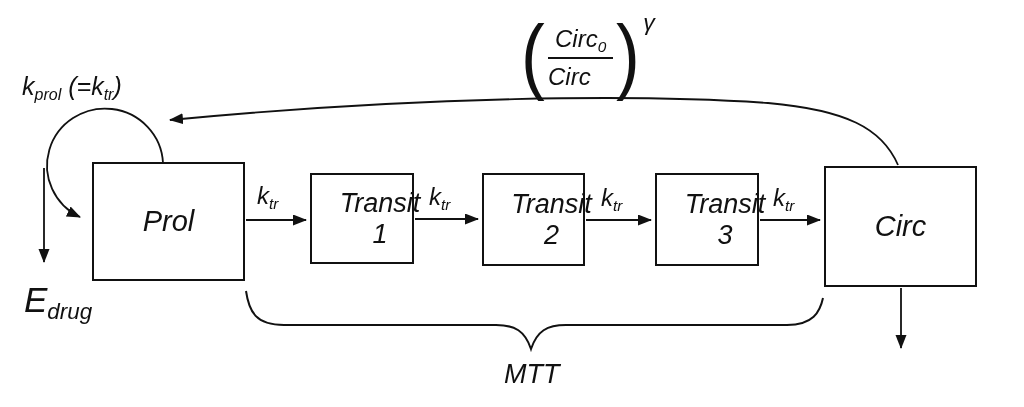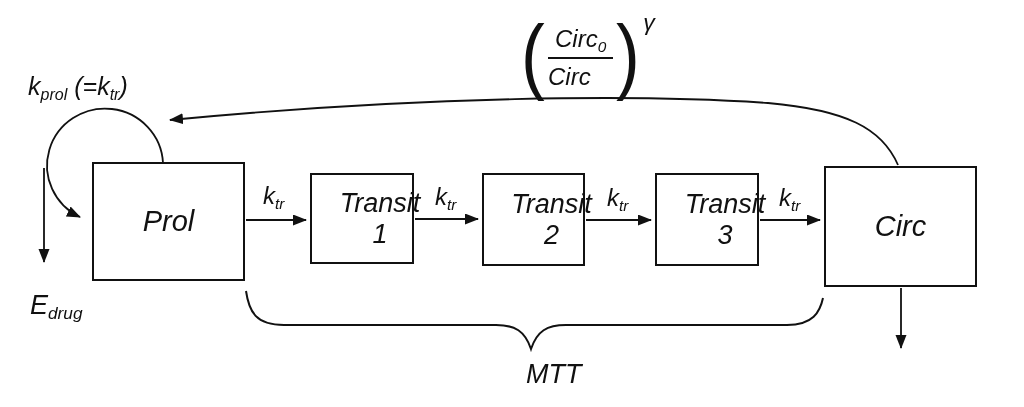--- a/index.html
+++ b/index.html
@@ -23,21 +23,20 @@
     text-align:center;
     line-height:1.12;
   }
   .box-large{font-size:29px;}
   .box-small{font-size:27px;padding-left:36px;}
   .lbl{
     position:absolute;
     font-style:italic;
     white-space:nowrap;
     line-height:1;
-    margin-left:6px;
   }
   .lbl sub, .num sub{
     font-size:0.64em;
     line-height:0;
     vertical-align:-0.3em;
   }
   .eq-part{margin-left:7px;}
   
   .formula{
     position:absolute;left:519px;top:10px;height:96px;
@@ -129,26 +128,26 @@
   <div class="lbl" style="left:429px;top:185px;font-size:24px;">
     <span>k</span><sub>tr</sub>
   </div>
   <div class="lbl" style="left:601px;top:186px;font-size:24px;">
     <span>k</span><sub>tr</sub>
   </div>
   <div class="lbl" style="left:773px;top:186px;font-size:24px;">
     <span>k</span><sub>tr</sub>
   </div>
 
-  <div class="lbl" style="left:24px;top:292px;font-size:27px;">
+  <div class="lbl" style="left:24px;top:282px;font-size:35px;">
     <span>E</span><sub>drug</sub>
   </div>
 
 
-  <div class="lbl" style="left:520px;top:361px;font-size:27px;">MTT</div>
+  <div class="lbl" style="left:504px;top:361px;font-size:27px;">MTT</div>
 
   <div class="formula">
     <span class="paren">(</span>
     <span class="frac">
       <span class="num"><span>Circ</span><sub>0</sub></span>
       <span class="den">Circ</span>
     </span>
     <span class="paren">)</span>
     <span class="exp">γ</span>
   </div>

